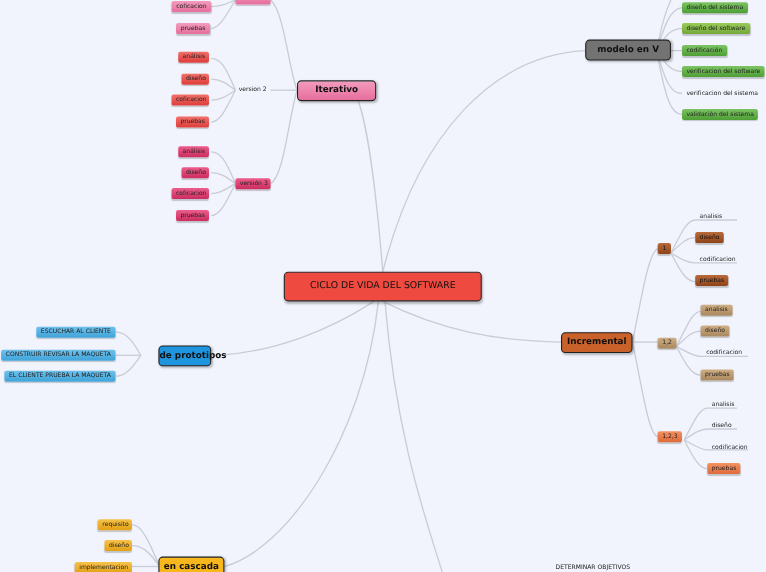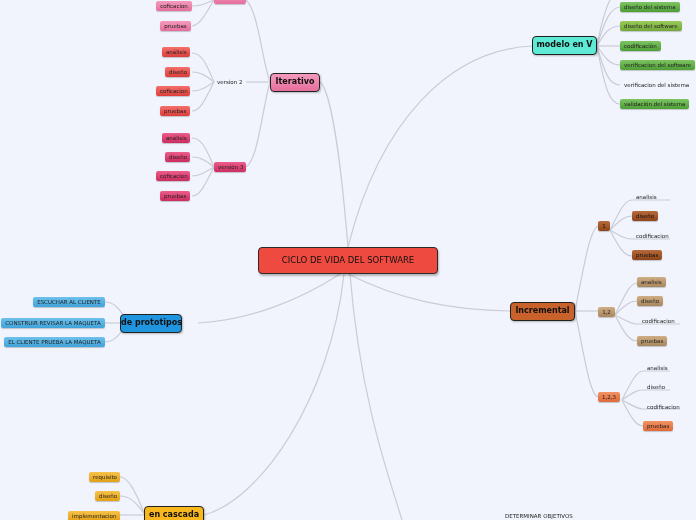--- a/index.html
+++ b/index.html
@@ -87,38 +87,38 @@
     <path d="M128 323 C 118 338, 112 342, 105 342"></path>
 
     <path d="M145 515 C 135 490, 128 477, 120 477"></path>
     <path d="M145 515 C 135 500, 128 496, 120 496"></path>
     <path d="M145 515 L 120 515"></path>
   </g>
 </svg>
 
 <div class="node root">CICLO DE VIDA DEL SOFTWARE</div>
 
-<div class="node main pink" style="left:270px;top:73px;width:50px;">Iterativo</div>
+<div class="node main pink" style="left:270px;top:73px;width:72px;">Iterativo</div>
 <div class="node sub pink" style="left:214px;top:-6px;width:32px;"></div>
 <div class="node sub pink" style="left:156px;top:1px;width:36px;">coficacion</div>
 <div class="node sub pink" style="left:160px;top:21px;width:31px;">pruebas</div>
 
 <div class="node plain" style="left:217px;top:77px;">version 2</div>
 <div class="node sub red" style="left:162px;top:47px;width:28px;">análisis</div>
 <div class="node sub red" style="left:165px;top:67px;width:25px;">diseño</div>
 <div class="node sub red" style="left:156px;top:86px;width:34px;">coficacion</div>
 <div class="node sub red" style="left:160px;top:106px;width:30px;">pruebas</div>
 
 <div class="node sub magenta" style="left:214px;top:162px;width:32px;">versión 3</div>
 <div class="node sub magenta" style="left:162px;top:133px;width:28px;">análisis</div>
 <div class="node sub magenta" style="left:165px;top:152px;width:25px;">diseño</div>
 <div class="node sub magenta" style="left:156px;top:171px;width:34px;">coficacion</div>
 <div class="node sub magenta" style="left:160px;top:191px;width:30px;">pruebas</div>
 
-<div class="node main" style="left:532px;top:36px;width:65px;background:#5eead4;">modelo en V</div>
+<div class="node main" style="left:532px;top:36px;width:78px;background:#737373;">modelo en V</div>
 <div class="node sub green" style="left:620px;top:2px;">diseño del sistema</div>
 <div class="node sub green" style="left:620px;top:21px;background:linear-gradient(#9acb5a,#72a83a);">diseño del software</div>
 <div class="node sub green" style="left:620px;top:41px;">codificación</div>
 <div class="node sub green" style="left:620px;top:60px;">verificacion del software</div>
 <div class="node plain" style="left:624px;top:80px;">verificacion del sistema</div>
 <div class="node sub green" style="left:620px;top:99px;">validación del sistema</div>
 
 <div class="node main" style="left:510px;top:302px;width:65px;background:#c8612a;">Incremental</div>
 
 <div class="node sub brown" style="left:598px;top:221px;width:12px;padding:0;">1</div>
@@ -132,21 +132,21 @@
 <div class="node sub tan" style="left:637px;top:296px;">diseño</div>
 <div class="node plain" style="left:642px;top:316px;">codificacion</div>
 <div class="node sub tan" style="left:637px;top:336px;">pruebas</div>
 
 <div class="node sub orange" style="left:598px;top:392px;width:22px;padding:0;">1,2,3</div>
 <div class="node plain" style="left:647px;top:363px;">analisis</div>
 <div class="node plain" style="left:647px;top:382px;">diseño</div>
 <div class="node plain" style="left:647px;top:402px;">codificacion</div>
 <div class="node sub orange" style="left:643px;top:421px;">pruebas</div>
 
-<div class="node main" style="left:120px;top:314px;width:62px;background:#1f95e0;">de prototipos</div>
+<div class="node main" style="left:144px;top:314px;width:48px;background:#1f95e0;">de prototipos</div>
 <div class="node sub blue" style="left:33px;top:297px;width:72px;">ESCUCHAR AL CLIENTE</div>
 <div class="node sub blue" style="left:1px;top:318px;width:104px;">CONSTRUIR REVISAR LA MAQUETA</div>
 <div class="node sub blue" style="left:4px;top:337px;width:101px;">EL CLIENTE PRUEBA LA MAQUETA</div>
 
 <div class="node main" style="left:144px;top:506px;width:60px;background:#f8b71c;">en cascada</div>
 <div class="node sub yellow" style="left:89px;top:472px;width:31px;">requisito</div>
 <div class="node sub yellow" style="left:95px;top:491px;width:25px;">diseño</div>
 <div class="node sub yellow" style="left:68px;top:511px;width:52px;">implementacion</div>
 
 <div class="node plain" style="left:505px;top:511px;">DETERMINAR OBJETIVOS</div>

